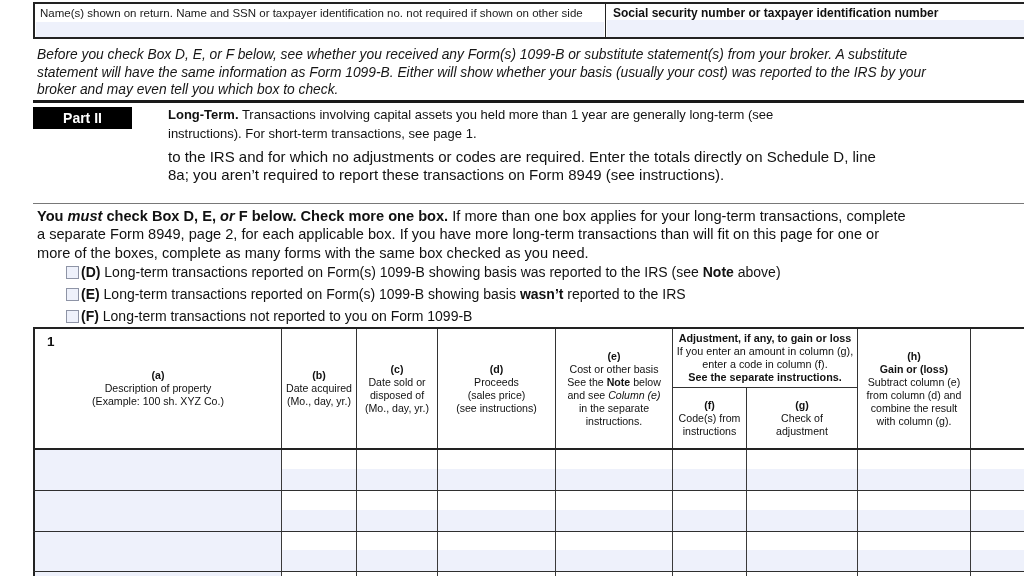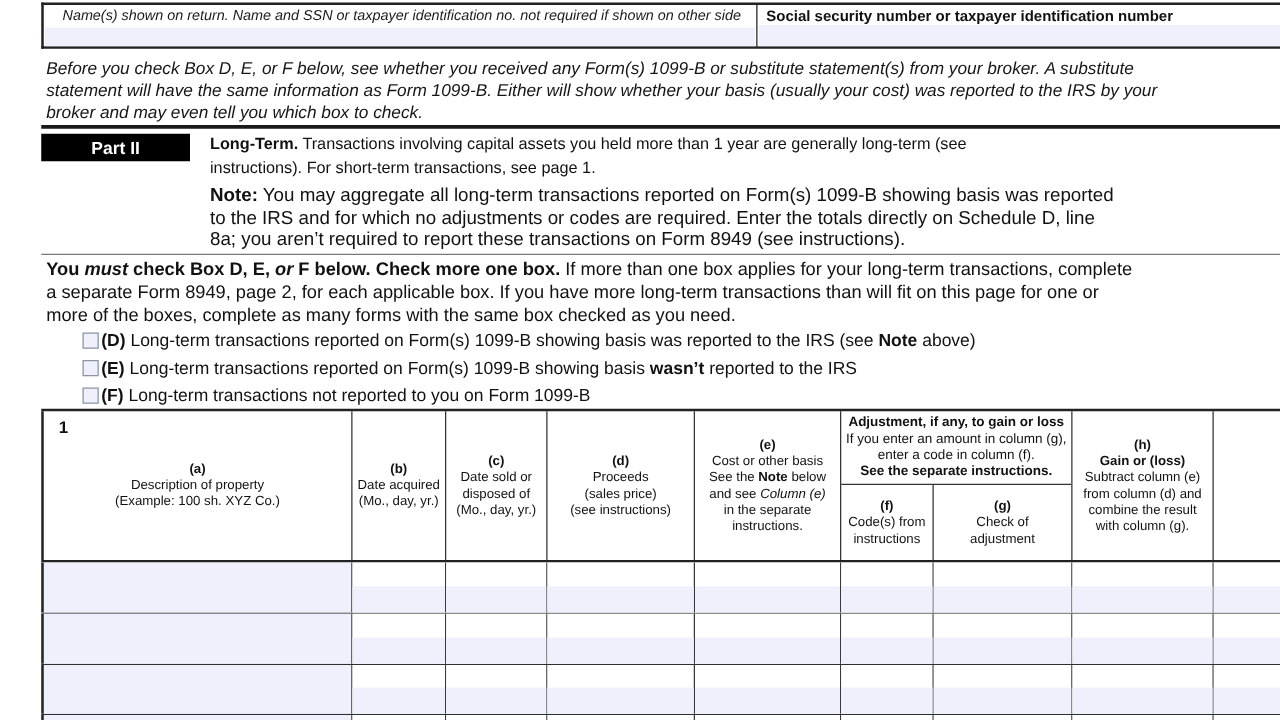--- a/index.html
+++ b/index.html
@@ -6,33 +6,33 @@
   html,body { width:1024px; height:576px; overflow:hidden; background:#fff;
     font-family:"Liberation Sans", sans-serif; color:#111; position:relative; }
   .abs { position:absolute; }
 
   
   #name-ssn-box { position:absolute; left:33px; top:2px; width:991px; height:37px;
     border-top:2px solid #222; border-left:2px solid #222; border-bottom:2px solid #222;
     display:flex; }
   .name-cell { width:571px; border-right:1.5px solid #222; position:relative; }
   .ssn-cell  { flex:1; position:relative; }
-  .name-cell .lbl { font-size:11.5px; padding:3px 0 0 15px; color:#1a1a1a; white-space:nowrap;font-style:italic; }
+  .name-cell .lbl { font-size:11.5px; padding:3px 0 0 5px; color:#1a1a1a; white-space:nowrap; }
   .ssn-cell  .lbl { font-size:12px; font-weight:bold; padding:2px 0 0 7px; white-space:nowrap; }
   .fill-strip { position:absolute; background:#eef1fb; }
   .name-cell .fill-strip { left:1px; right:1px; bottom:0; height:15px; }
   .ssn-cell  .fill-strip { left:1px; right:0; bottom:0; height:17px; }
 
   
   .line { white-space:nowrap; }
   #broker-note { left:37px; top:46px; font-style:italic; font-size:13.8px; line-height:17.5px; color:#161616; }
   .rule-thick { left:33px; top:100px; width:991px; height:2.5px; background:#1a1a1a; }
   .rule-thin  { left:33px; top:203px; width:991px; height:1.3px; background:#787878; }
 
-  #part2-badge { left:33px; top:107px; width:119px; height:22px; background:#000; color:#fff;
+  #part2-badge { left:33px; top:107px; width:99px; height:22px; background:#000; color:#fff;
     font-weight:bold; font-size:14px; display:flex; align-items:center; justify-content:center; }
   #part2-title { left:168px; top:106px; font-size:13px; line-height:18.5px; }
   #part2-note  { left:168px; top:148px; font-size:15px; line-height:17.5px; }
   #must-check  { left:37px; top:207px; font-size:14.6px; line-height:18.3px; }
 
   
   .cb-row { position:absolute; left:66px; display:flex; align-items:flex-start; font-size:14px; }
   .cbx { width:13px; height:13px; border:1px solid #8e94a6; background:#eef1fb; margin-top:2px; flex:0 0 auto; }
   .cb-lbl { margin-left:2px; white-space:nowrap; }
 
@@ -85,21 +85,20 @@
 </div>
 
 <div class="abs rule-thick"></div>
 
 <div id="part2-badge" class="abs">Part II</div>
 <div id="part2-title" class="abs">
   <div class="line"><span class="cl">Long-Term.</span><span> Transactions involving capital assets you held more than 1 year are generally long-term (see</span></div>
   <div class="line">instructions). For short-term transactions, see page 1.</div>
 </div>
 <div id="part2-note" class="abs">
-  <div class="line"><span class="cl">Note:</span><span> You may aggregate all long-term transactions reported on Form(s) 1099-B showing basis was reported</span></div>
   <div class="line">to the IRS and for which no adjustments or codes are required. Enter the totals directly on Schedule D, line</div>
   <div class="line">8a; you aren’t required to report these transactions on Form 8949 (see instructions).</div>
 </div>
 
 <div class="abs rule-thin"></div>
 
 <div id="must-check" class="abs">
   <div class="line">
     <b><span>You </span><i>must</i><span> check Box D, E, </span><i>or</i><span> F below. Check more one box.</span></b><span> If more than one box applies for your long-term transactions, complete</span>
   </div>

